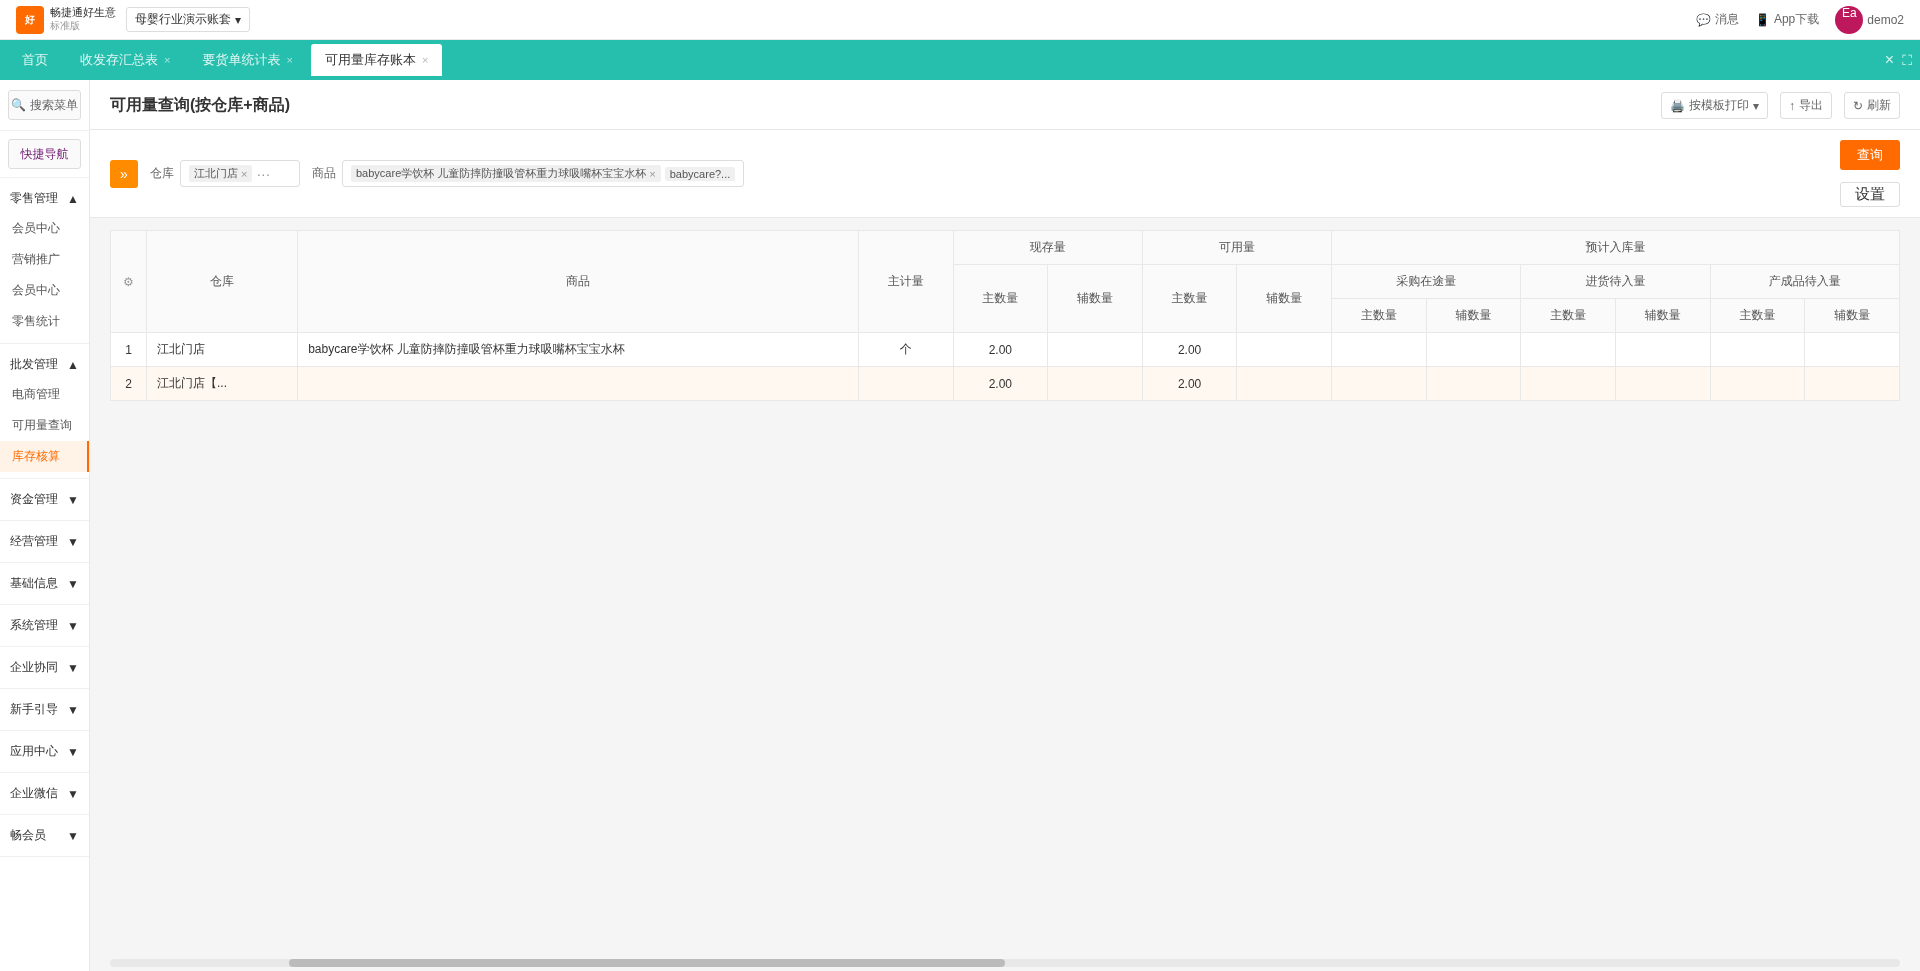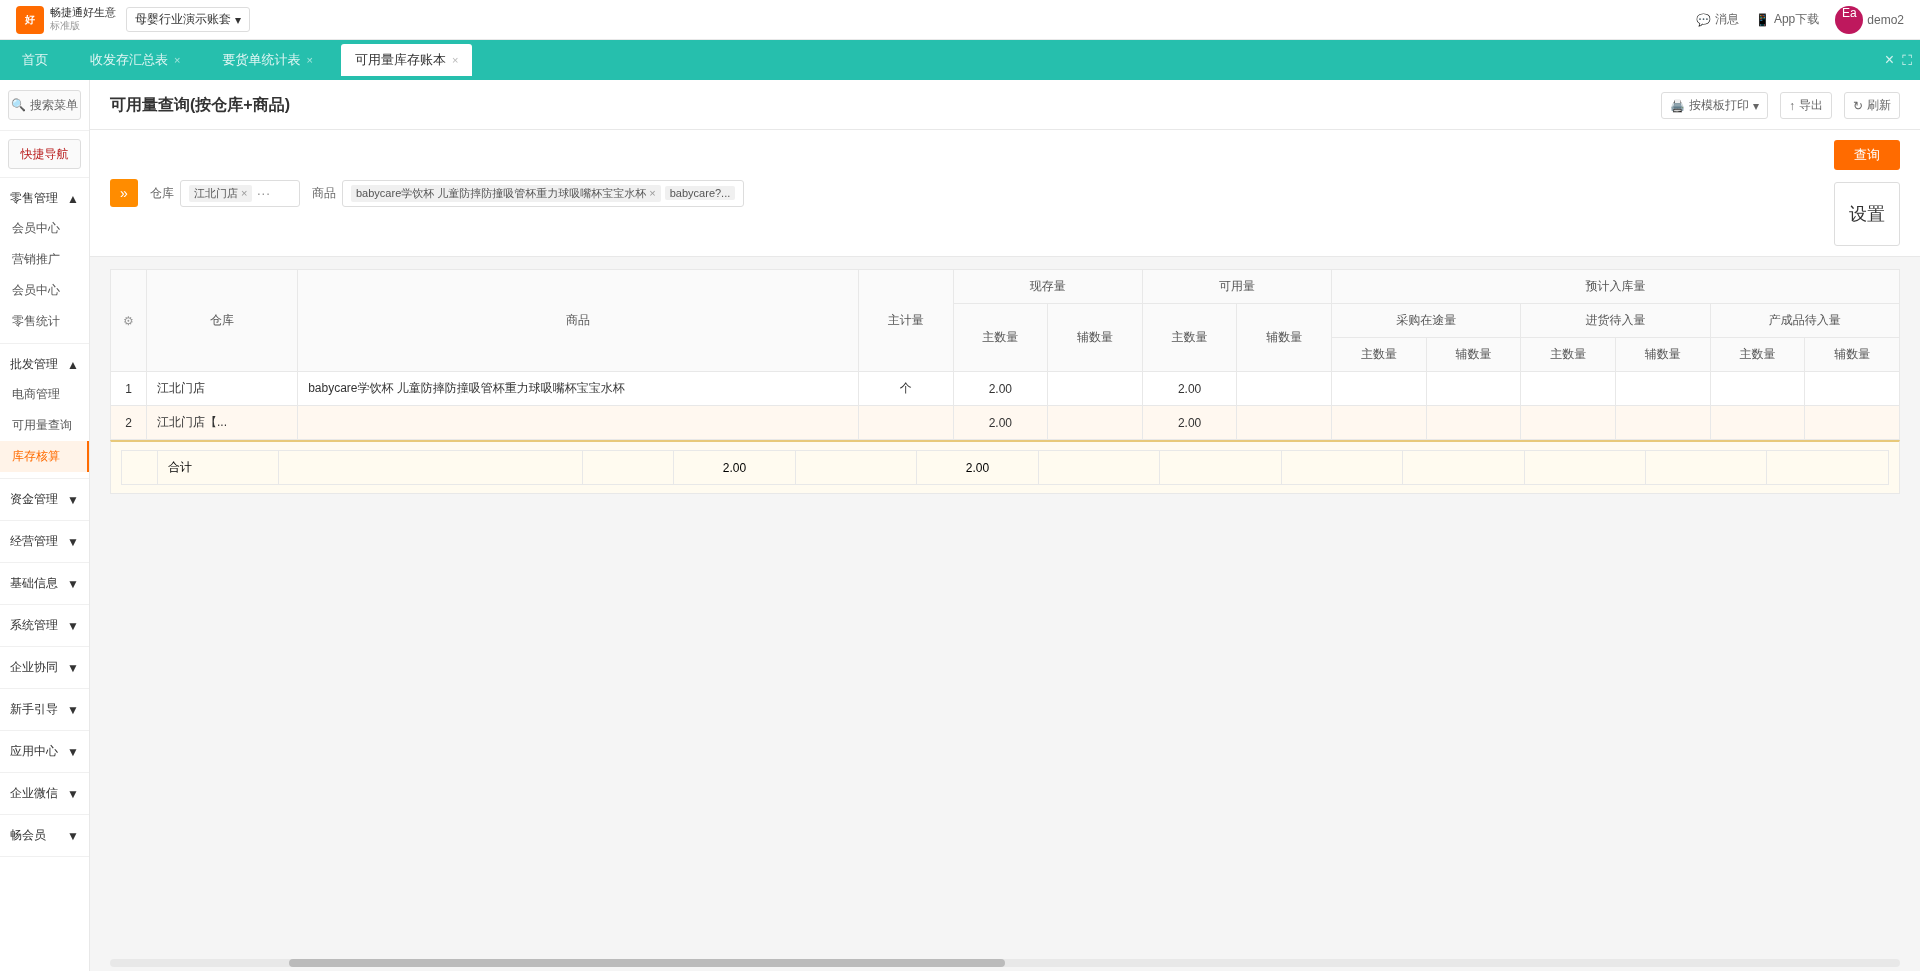--- a/index.html
+++ b/index.html
@@ -32,21 +32,21 @@
     .avatar { width: 28px; height: 28px; border-radius: 50%; background: #be185d; display: flex; justify-content: center; color: #fff; font-size: 12px; }
 
     
     .nav-tabs {
       height: 40px;
       background: #26bfad;
       display: flex;
       align-items: center;
       padding: 0 8px;
       flex-shrink: 0;
-      gap: 14px;
+      gap: 4px;
     }
     .nav-tab {
       height: 32px;
       padding: 0 14px;
       border-radius: 3px 3px 0 0;
       display: flex; align-items: center; gap: 6px;
       font-size: 13px; cursor: pointer;
       color: rgba(255,255,255,0.85);
       white-space: nowrap;
     }
@@ -86,21 +86,21 @@
       background: #fafafa; display: flex; align-items: center; justify-content: center;
       gap: 4px; font-size: 12px; color: #666; cursor: pointer;
     }
     .sidebar-nav-btn {
       padding: 8px 8px;
       border-bottom: 1px solid #f0f0f0;
     }
     .sidebar-nav-btn-inner {
       width: 100%; height: 30px; border: 1px solid #ddd; border-radius: 3px;
       background: #fafafa; display: flex; align-items: center; justify-content: center;
-      gap: 4px; font-size: 12px; color: #b91c1c; cursor: pointer;
+      gap: 4px; font-size: 12px; color: #701a75; cursor: pointer;
     }
     .sidebar-section {
       padding: 6px 0;
       border-bottom: 1px solid #f0f0f0;
     }
     .sidebar-section-header {
       display: flex; align-items: center; justify-content: space-between;
       padding: 6px 10px;
       font-size: 12px; color: #333; cursor: pointer; font-weight: 500;
     }
@@ -168,21 +168,21 @@
     }
     .filter-tag .remove { cursor: pointer; color: #999; }
     .filter-dots { color: #999; font-size: 14px; cursor: pointer; }
     .filter-product-tags { display: flex; align-items: center; gap: 4px; flex-wrap: nowrap; }
     .query-btn {
       background: #ff6b00; color: #fff; border: none; border-radius: 3px;
       padding: 6px 16px; font-size: 13px; cursor: pointer; white-space: nowrap;
     }
     .settings-btn {
       border: 1px solid #ddd; background: #fff; border-radius: 3px;
-      padding: 19px 14px; font-size: 18px; cursor: pointer; color: #333; white-space: nowrap;
+      padding: 2px 14px; font-size: 15px; cursor: pointer; color: #333; white-space: nowrap;
     }
     .filter-actions { display: flex; flex-direction: column; gap: 12px; margin-left: auto; }
 
     
     .table-area {
       flex: 1;
       overflow: auto;
       padding: 12px 20px;
       background: #f5f5f5;
     }
@@ -528,42 +528,20 @@
             <td></td>
             <td></td>
             <td></td>
             <td></td>
             <td></td>
             <td></td>
           </tr>
         </tbody>
       </table>
 
-      <div class="table-footer" style="position:relative;">
-        <table style="width:100%; border-collapse: collapse; font-size:12px; font-weight:500;">
-          <tbody>
-              <tr>
-            <td style="width:36px; border:1px solid #e8e8e8; padding:8px 10px;"></td>
-            <td style="border:1px solid #e8e8e8; padding:8px 10px; min-width:80px;">合计</td>
-            <td style="border:1px solid #e8e8e8; padding:8px 10px; min-width:200px;"></td>
-            <td style="border:1px solid #e8e8e8; padding:8px 10px; min-width:60px;"></td>
-            <td style="border:1px solid #e8e8e8; padding:8px 10px; min-width:80px; text-align:center;">2.00</td>
-            <td style="border:1px solid #e8e8e8; padding:8px 10px; min-width:80px;"></td>
-            <td style="border:1px solid #e8e8e8; padding:8px 10px; min-width:80px; text-align:center;">2.00</td>
-            <td style="border:1px solid #e8e8e8; padding:8px 10px; min-width:80px;"></td>
-            <td style="border:1px solid #e8e8e8; padding:8px 10px; min-width:80px;"></td>
-            <td style="border:1px solid #e8e8e8; padding:8px 10px; min-width:80px;"></td>
-            <td style="border:1px solid #e8e8e8; padding:8px 10px; min-width:80px;"></td>
-            <td style="border:1px solid #e8e8e8; padding:8px 10px; min-width:80px;"></td>
-            <td style="border:1px solid #e8e8e8; padding:8px 10px; min-width:80px;"></td>
-            <td style="border:1px solid #e8e8e8; padding:8px 10px; min-width:80px;"></td>
-          </tr>
-        </tbody>
-          </table>
-      </div>
     </div>
 
     <div class="scrollbar-area">
       <div class="h-scrollbar">
         <div class="h-scrollbar-thumb"></div>
       </div>
     </div>
 
   </div>
 </div>

